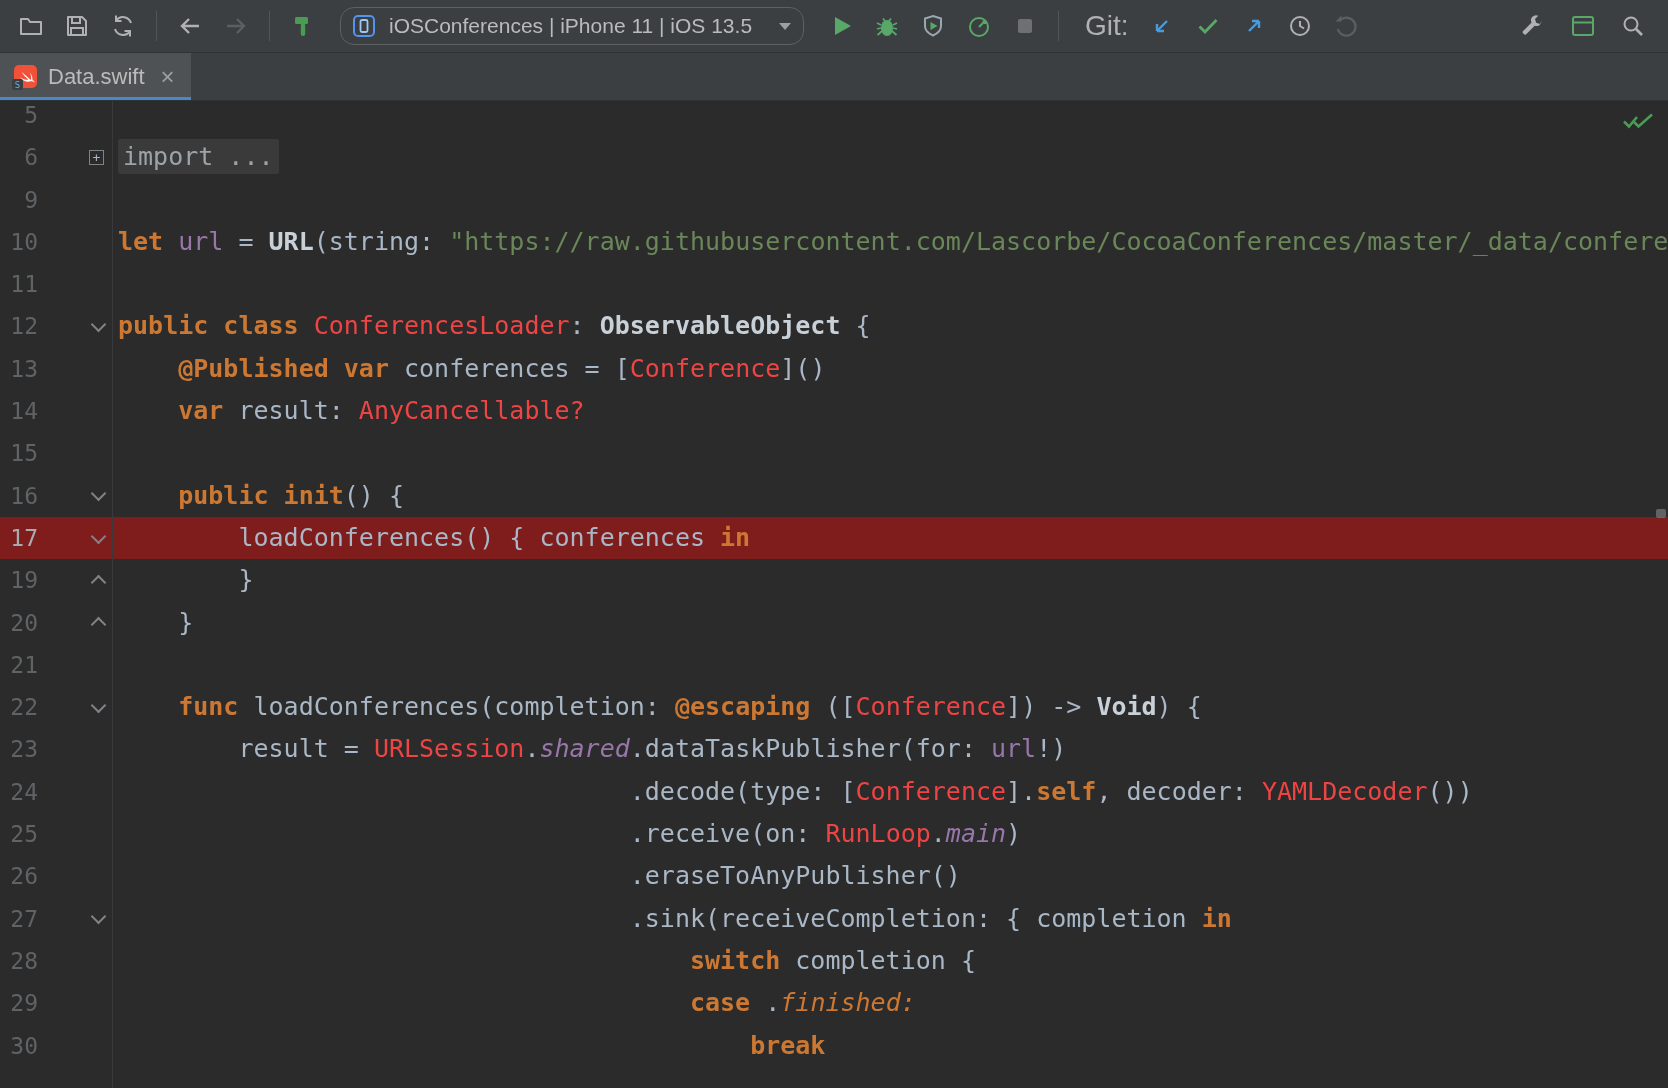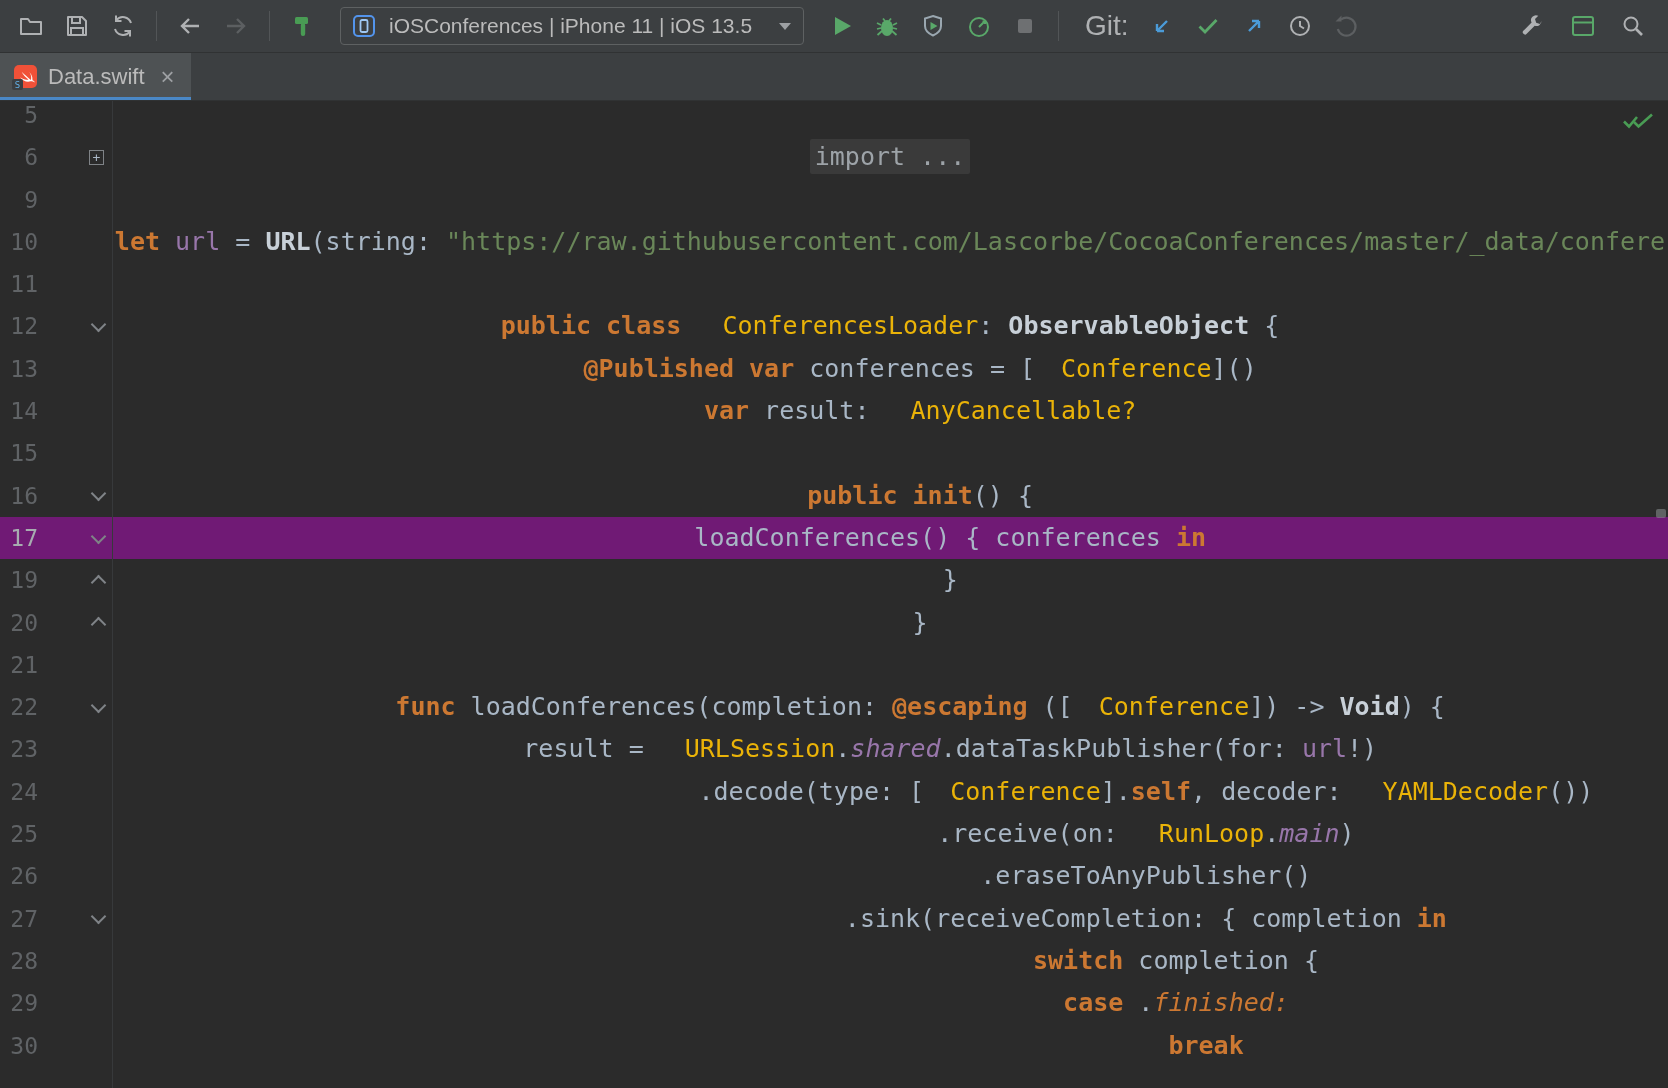--- a/index.html
+++ b/index.html
@@ -10,21 +10,21 @@
     -webkit-font-smoothing:antialiased;
   }
   
   .toolbar{
     height:52px;background:#3C3F41;border-bottom:1px solid #303233;
     display:flex;align-items:center;padding:0 14px 0 10px;gap:4px;
   }
   .tbtn{width:42px;height:40px;display:flex;align-items:center;justify-content:center;border-radius:4px;flex:none;}
   .sep{width:1px;height:30px;background:#525557;margin:0 8px;flex:none;}
   .runconfig{
-    height:36px;border:1px solid #5E6162;border-radius:4px;background:#3C3F41;
+    height:36px;border:1px solid #5E6162;border-radius:14px;background:#3C3F41;
     display:flex;align-items:center;gap:12px;padding:0 12px 0 10px;margin:0 12px;
     color:#BBBBBB;font-size:21px;flex:none;min-width:440px;
   }
   .runconfig .lbl{white-space:nowrap;}
   .chv{width:0;height:0;border-left:6px solid transparent;border-right:6px solid transparent;border-top:7px solid #9DA0A3;margin-left:auto;}
   .git-label{color:#AFB1B3;font-size:28px;margin:0 8px 0 14px;white-space:nowrap;}
   .right-group{margin-left:auto;display:flex;align-items:center;gap:8px;}
   
   .tabbar{height:47px;background:#3C3F41;border-bottom:1px solid #303233;display:flex;align-items:stretch;}
   .tab{
@@ -34,30 +34,30 @@
   .tab-label{color:#BBBBBB;font-size:22px;}
   .tab-close{color:#9DA0A3;font-size:24px;line-height:1;margin-left:6px;}
   
   .editor{position:relative;height:988px;background:#2B2B2B;overflow:hidden;}
   .gutterline{position:absolute;left:112px;top:0;bottom:0;width:1px;background:#37393B;z-index:1;}
   .lines{
     position:absolute;left:0;right:0;top:-7px;
     font-family:"DejaVu Sans Mono",monospace;font-size:25px;line-height:42.3px;
   }
   .row{display:flex;height:42.3px;align-items:center;}
-  .row.current{background:#701a75;}
+  .row.current{background:#7f1d1d;}
   .ln{width:38px;flex:none;text-align:right;color:#606366;font-size:23px;}
   .row.current .ln{color:#A7ACB0;}
   .foldcol{width:74px;flex:none;display:flex;align-items:center;justify-content:flex-end;padding-right:8px;box-sizing:border-box;}
-  .code{flex:1;white-space:pre;color:#A9B7C6;overflow:hidden;text-align:center;}
+  .code{flex:1;white-space:pre;padding-left:6px;color:#A9B7C6;overflow:hidden;}
   
   .tk-d{color:#A9B7C6;}
   .tk-k{color:#CC7832;font-weight:bold;}
   .tk-s{color:#6A8759;}
-  .tk-t{color:#eab308;margin-left:26px;}
+  .tk-t{color:#ef4444;}
   .tk-b{color:#C8D0D8;font-weight:bold;}
   .tk-g{color:#9876AA;}
   .tk-p{color:#9876AA;font-style:italic;}
   .tk-e{color:#CC7832;font-style:italic;}
   .tk-fold{background:#3A3A3A;color:#9DA3A8;padding:3px 5px;border-radius:2px;}
   
   .chev9{display:inline-block;width:9px;height:9px;border-right:2px solid #7F8387;border-bottom:2px solid #7F8387;}
   .fm-down{transform:rotate(45deg);margin-top:-4px;}
   .fm-up{transform:rotate(-135deg);margin-top:4px;}
   .fm-plus{

